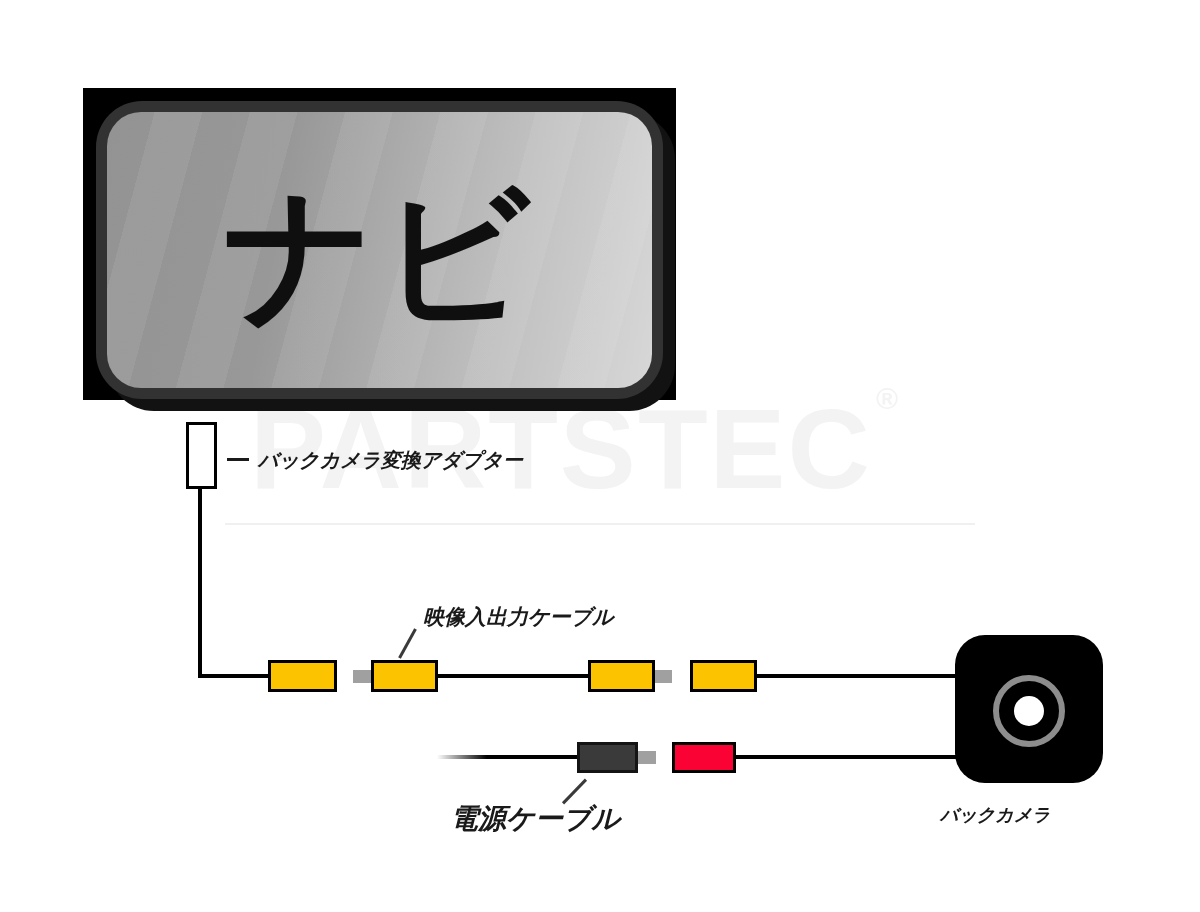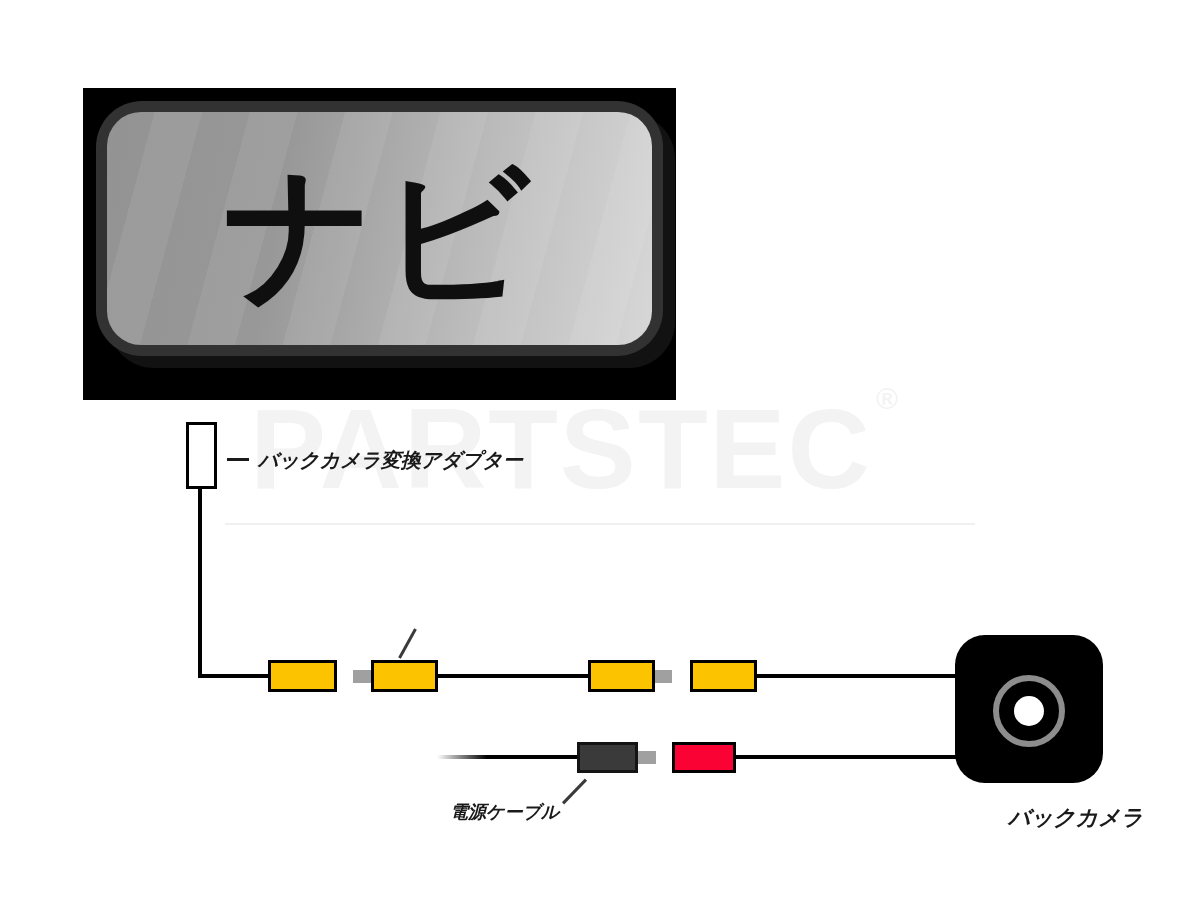--- a/index.html
+++ b/index.html
@@ -32,21 +32,21 @@
   #watermark-line{
     position:absolute;left:225px;top:523px;
     width:750px;height:2px;background:#f0f0f0;z-index:1;
   }
   
   #nav-unit{
     position:absolute;left:83px;top:88px;width:593px;height:312px;
     background:#000;z-index:2;
   }
   #nav-bezel{
-    position:absolute;left:13px;top:13px;width:567px;height:255px;
+    position:absolute;left:13px;top:13px;width:567px;height:298px;
     background:#323232;border-radius:46px;
     box-shadow:12px 12px 0 #121212;
   }
   #nav-screen{
     position:absolute;left:11px;top:11px;right:11px;bottom:11px;
     border-radius:34px;
     background-image:
       repeating-linear-gradient(105deg,
         rgba(255,255,255,0.00) 0px, rgba(255,255,255,0.00) 46px,
         rgba(255,255,255,0.07) 46px, rgba(255,255,255,0.07) 92px),
@@ -65,22 +65,22 @@
   #adapter-dash{
     position:absolute;left:227px;top:458px;width:22px;height:3px;
     background:#1a1a1a;z-index:3;
   }
   .diagram-label{
     position:absolute;z-index:4;
     color:#1a1a1a;font-weight:bold;white-space:nowrap;font-style:italic;
   }
   #adapter-label{left:258px;top:447px;font-size:20px;}
   #video-cable-label{left:423px;top:603px;font-size:21px;}
-  #power-cable-label{left:450px;top:800px;font-size:18px;}
-  #camera-label{left:1008px;top:803px;font-size:22px;}
+  #power-cable-label{left:450px;top:800px;font-size:28px;}
+  #camera-label{left:940px;top:803px;font-size:18px;}
   
   .wire{position:absolute;background:#000;z-index:2;}
   #wire-vertical{left:198px;top:487px;width:4px;height:191px;}
   #wire-h1{left:198px;top:674px;width:72px;height:4px;}
   #wire-h2{left:436px;top:674px;width:154px;height:4px;}
   #wire-h3{left:755px;top:674px;width:205px;height:4px;}
   #wire-power-left{
     left:437px;top:755px;width:142px;height:4px;
     background:linear-gradient(to right,rgba(0,0,0,0) 0%,#000 35%);
   }
@@ -147,20 +147,21 @@
   <div id="wire-power-right" class="wire"></div>
 
   <div id="conn-y1" class="conn conn-yellow"></div>
   <div id="stub1" class="stub"></div>
   <div id="conn-y2" class="conn conn-yellow"></div>
   <div id="conn-y3" class="conn conn-yellow"></div>
   <div id="stub2" class="stub"></div>
   <div id="conn-y4" class="conn conn-yellow"></div>
 
   <div id="video-slash" class="callout-slash"></div>
+  <div id="video-cable-label" class="diagram-label">映像入出力ケーブル</div>
 
   <div id="conn-power-plug" class="conn"></div>
   <div id="stub3" class="stub"></div>
   <div id="conn-power-jack" class="conn"></div>
 
   <div id="power-slash" class="callout-slash"></div>
   <div id="power-cable-label" class="diagram-label">電源ケーブル</div>
 
   <div id="camera">
     <div id="camera-lens-ring"></div>

